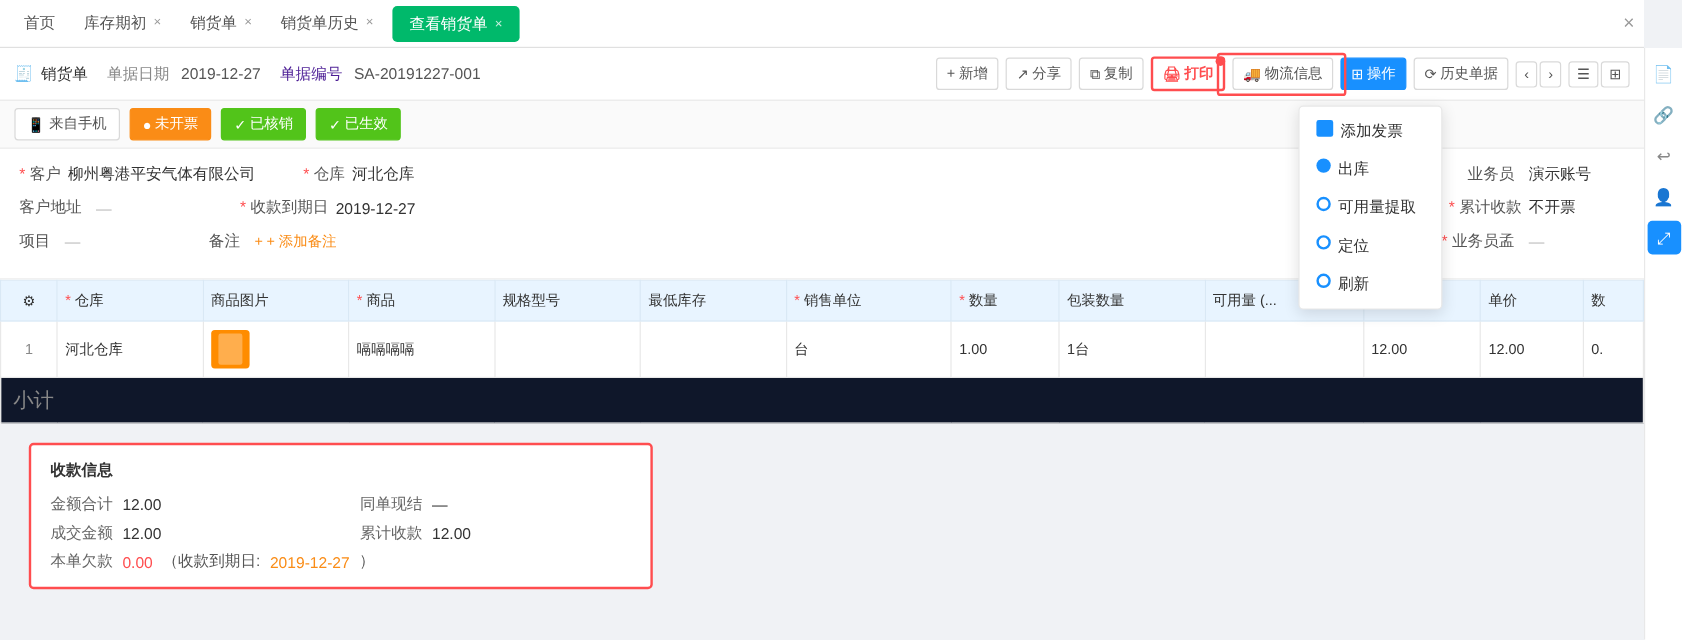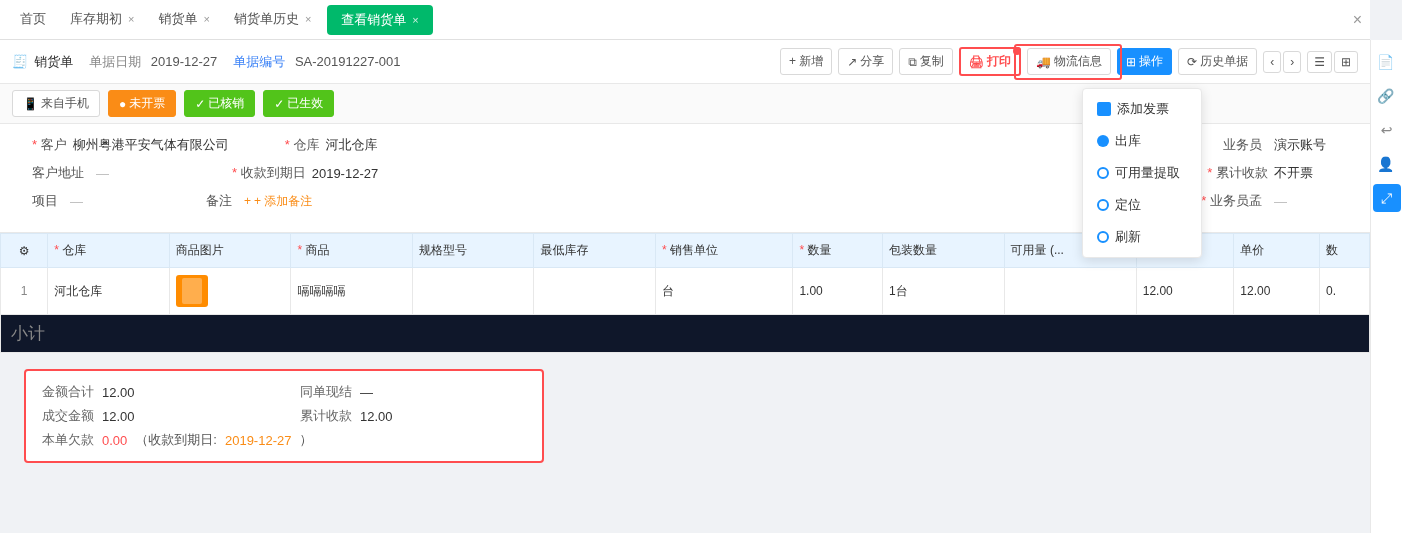--- a/index.html
+++ b/index.html
@@ -64,21 +64,21 @@
       border: 1px solid #d9d9d9; border-radius: 3px; cursor: pointer;
       font-size: 12px; color: #555; background: #fff; white-space: nowrap;
     }
     .action-btn-green { background: #52c41a; color: #fff; border-color: #52c41a; }
     .action-btn-orange { background: #fa8c16; color: #fff; border-color: #fa8c16; }
 
     
     .form-area { background: #fff; padding: 12px 16px; border-bottom: 1px solid #e8e8e8; }
     .form-row { display: flex; align-items: center; margin-bottom: 10px; gap: 40px; }
     .form-field { display: flex; align-items: center; gap: 6px; }
-    .form-label { color: #555; white-space: nowrap; margin-left: 16px; }
+    .form-label { color: #555; white-space: nowrap; }
     .form-value { color: #333; min-width: 80px; }
     .form-value-dashed { color: #bbb; }
     .add-remark { display: flex; align-items: center; gap: 3px; color: #fa8c16; cursor: pointer; font-size: 12px; }
 
     
     .table-wrapper { background: #fff; overflow-x: auto; }
     table { width: 100%; border-collapse: collapse; font-size: 12px; }
     thead tr { background: #e8f4ff; }
     thead th {
       padding: 8px 6px; text-align: left; border: 1px solid #d9e8f5;
@@ -110,21 +110,21 @@
     .payment-value-orange { color: #fa8c16; }
 
     
     .dropdown-menu {
       position: absolute; background: #fff; border: 1px solid #e8e8e8;
       border-radius: 4px; box-shadow: 0 3px 12px rgba(0,0,0,0.12);
       z-index: 100; min-width: 120px; padding: 4px 0;
       top: 88px; right: 200px;
     }
     .dropdown-item {
-      display: flex; align-items: center; gap: 6px;
+      display: flex; align-items: flex-start; gap: 6px;
       padding: 7px 14px; cursor: pointer; font-size: 13px; color: #333;
     }
     .icon-square { display: inline-block; width: 14px; height: 14px; background: #1890ff; border-radius: 2px; }
     .icon-circle-blue { display: inline-block; width: 12px; height: 12px; border-radius: 50%; background: #1890ff; }
     .icon-circle-outline { display: inline-block; width: 12px; height: 12px; border-radius: 50%; border: 2px solid #1890ff; background: transparent; }
 
     
     .right-sidebar {
       position: fixed; right: 0; top: 40px; bottom: 0;
       width: 32px; background: #fff; border-left: 1px solid #e8e8e8;
@@ -171,21 +171,21 @@
     <div class="doc-title">
       <span style="color:#1890ff;">🧾</span>
       <span>销货单</span>
     </div>
     <div class="doc-meta">
       <span>
         <span style="color:#888;">单据日期</span>
         <span style="margin-left:6px;">2019-12-27</span>
       </span>
       <span>
-        <span style="color:#3b82f6;">单据编号</span>
+        <span style="color:#4c1d95;">单据编号</span>
         <span style="margin-left:6px;">SA-20191227-001</span>
       </span>
     </div>
     <div class="toolbar-right">
       <button class="toolbar-btn">+ 新增</button>
       <button class="toolbar-btn">
         <span>↗</span>
         <span>分享</span>
       </button>
       <button class="toolbar-btn">
@@ -352,20 +352,21 @@
         <tr class="subtotal-row">
           <td colspan="13" style="padding-left:10px;">小计</td>
         </tr>
       </tbody>
     </table>
   </div>
 
   <div style="padding:8px 12px;">
     <div class="bottom-panel">
       <div class="payment-info">
+        <div class="payment-title">收款信息</div>
         <div class="payment-grid">
           <div class="payment-row">
             <span class="payment-label">金额合计</span>
             <span class="payment-value">12.00</span>
           </div>
           <div class="payment-row">
             <span class="payment-label">同单现结</span>
             <span class="payment-value">—</span>
           </div>
           <div class="payment-row">

